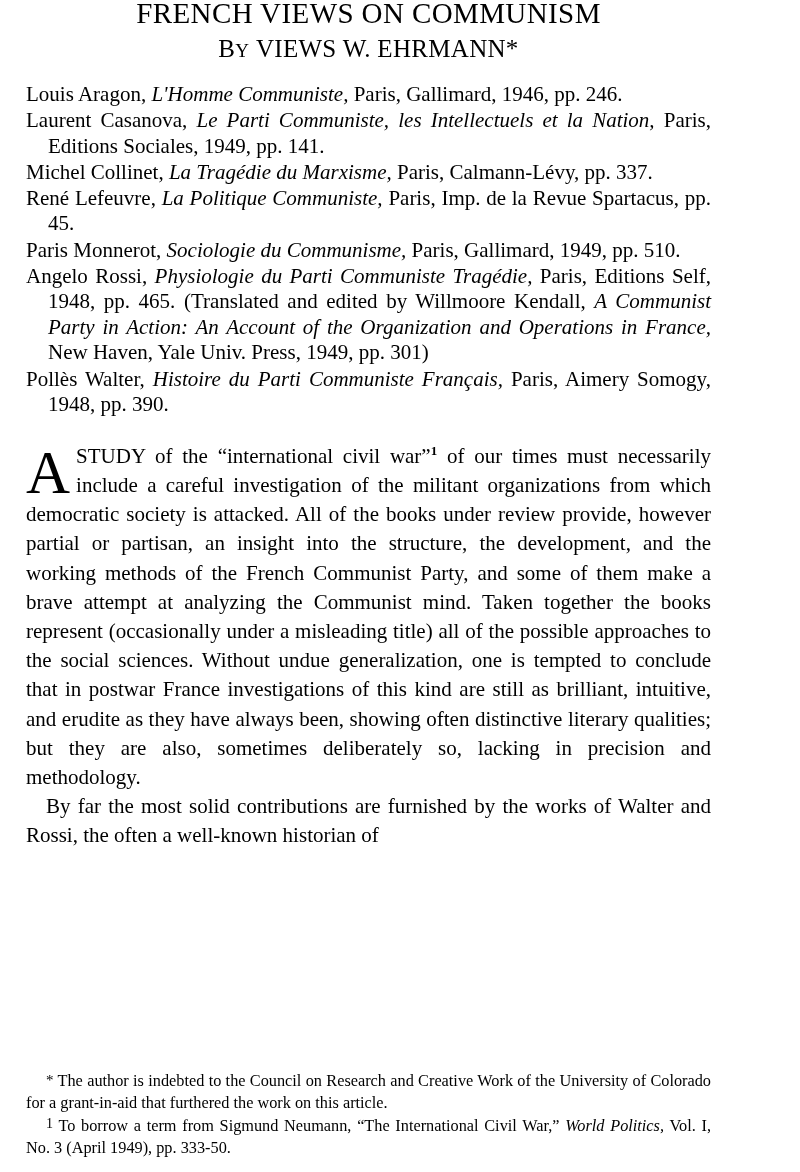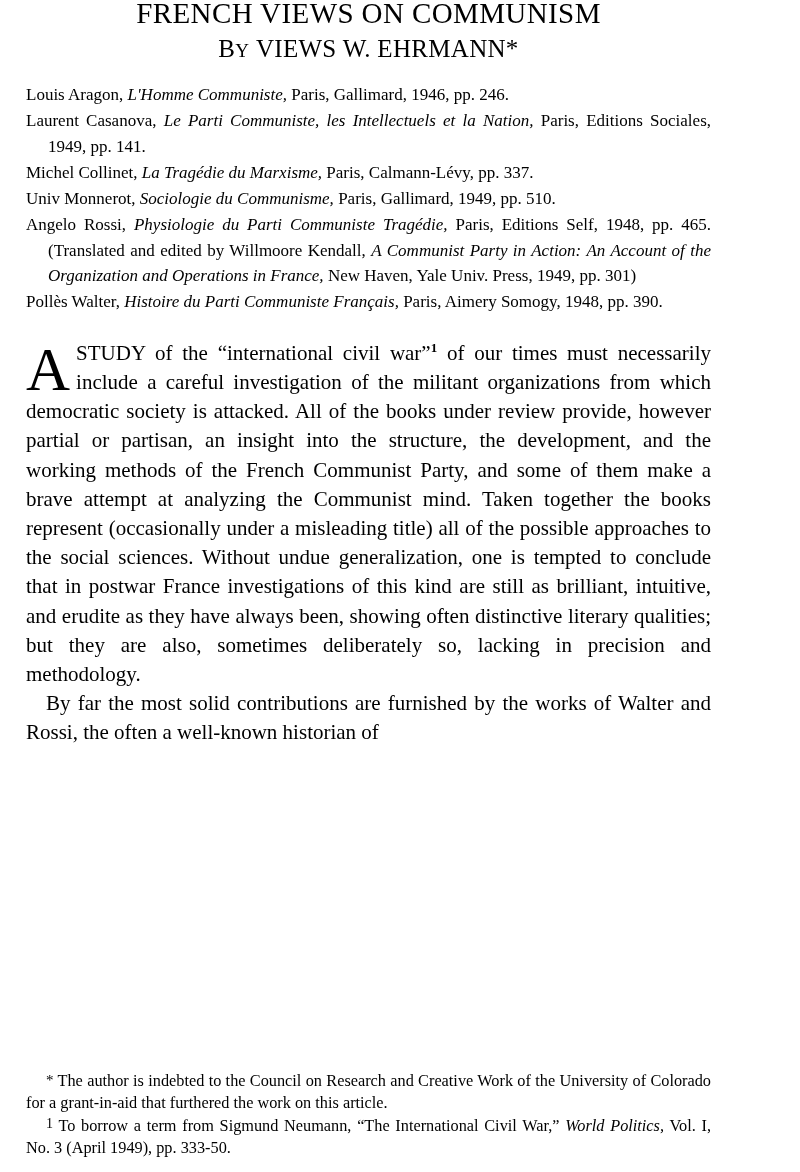--- a/index.html
+++ b/index.html
@@ -49,21 +49,21 @@
   .byline .sc-b {
     font-size: 25px;
   }
   .byline .sc-small {
     font-size: 19px;
   }
 
   
   .biblio {
     margin: 16px 0 0 0;
-    font-size: 17px;
+    font-size: 21px;
     line-height: 25.6px;
   }
   .biblio-entry {
     padding-left: 22px;
     text-indent: -22px;
     margin: 0 0 0.5px 0;
     text-align: justify;
   }
   .biblio-entry i {
     font-style: italic;
@@ -136,22 +136,23 @@
   </div>
 
   <div class="biblio">
 
     <p class="biblio-entry"><span>Louis Aragon, </span><i>L'Homme Communiste,</i><span> Paris, Gallimard, 1946, pp. 246.</span></p>
 
     <p class="biblio-entry"><span>Laurent Casanova, </span><i>Le Parti Communiste, les Intellectuels et la Nation,</i><span> Paris, Editions Sociales, 1949, pp. 141.</span></p>
 
     <p class="biblio-entry"><span>Michel Collinet, </span><i>La Tragédie du Marxisme,</i><span> Paris, Calmann-Lévy, pp. 337.</span></p>
 
+    <p class="biblio-entry"><span>René Lefeuvre, </span><i>La Politique Communiste,</i><span> Paris, Imp. de la Revue Spartacus, pp. 45.</span></p>
 
-    <p class="biblio-entry"><span>Univ Monnerot, </span><i>Sociologie du Communisme,</i><span> Paris, Gallimard, 1949, pp. 510.</span></p>
+    <p class="biblio-entry"><span>Paris Monnerot, </span><i>Sociologie du Communisme,</i><span> Paris, Gallimard, 1949, pp. 510.</span></p>
 
 
     <p class="biblio-entry"><span>Angelo Rossi, </span><i>Physiologie du Parti Communiste Tragédie,</i><span> Paris, Editions Self, 1948, pp. 465. (Translated and edited by Willmoore Kendall, </span><i>A Communist Party in Action: An Account of the Organization and Operations in France,</i><span> New Haven, Yale Univ. Press, 1949, pp. 301)</span></p>
 
     <p class="biblio-entry"><span>Pollès Walter, </span><i>Histoire du Parti Communiste Français,</i><span> Paris, Aimery Somogy, 1948, pp. 390.</span></p>
 
   </div>
 
   <div class="body-block">
 

